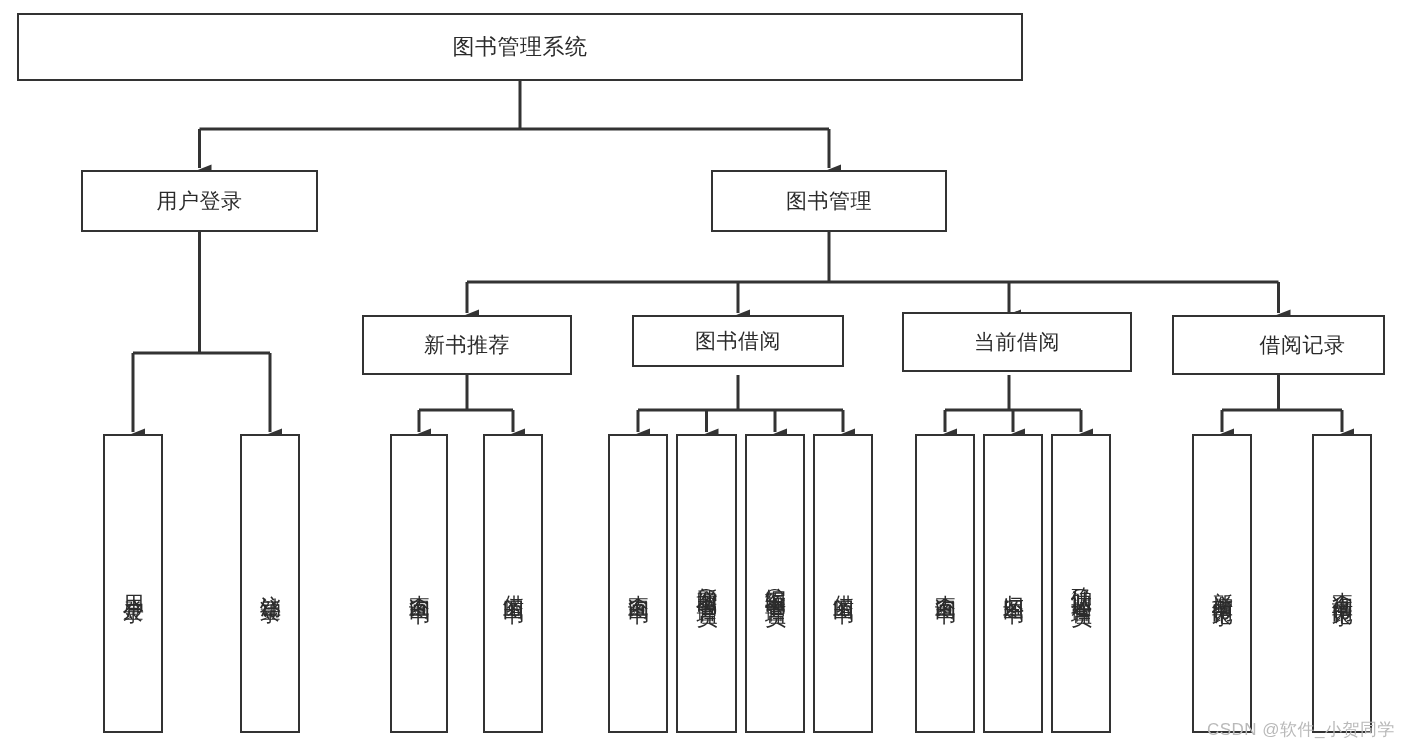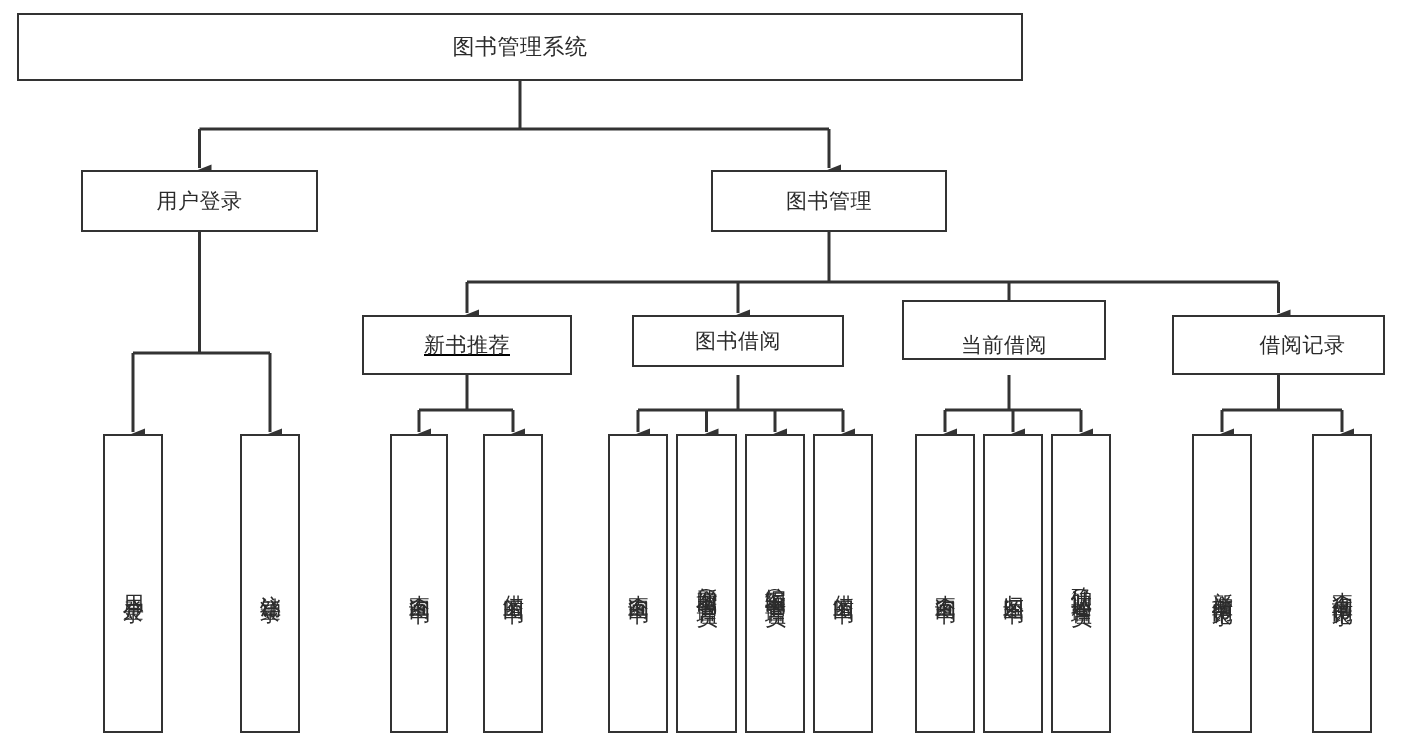--- a/index.html
+++ b/index.html
@@ -115,27 +115,27 @@
   <div id="nodes">
       <div class="node root" style="left: 17px; top: 13px; width: 1006px; height: 68px;">
         <span class="label">图书管理系统</span>
       </div>
       <div class="node" style="left: 81px; top: 170px; width: 237px; height: 62px;">
         <span class="label">用户登录</span>
       </div>
       <div class="node" style="left: 711px; top: 170px; width: 236px; height: 62px;">
         <span class="label">图书管理</span>
       </div>
-      <div class="node" style="left: 362px; top: 315px; width: 210px; height: 60px; text-decoration: underline;">
+      <div class="node" style="left: 362px; top: 315px; width: 210px; height: 60px;">
         <span class="label">新书推荐</span>
       </div>
       <div class="node" style="left: 632px; top: 315px; width: 212px; height: 52px;">
         <span class="label">图书借阅</span>
       </div>
-      <div class="node" style="left: 902px; top: 300px; width: 204px; height: 60px; align-items: flex-end;">
+      <div class="node" style="left: 902px; top: 312px; width: 230px; height: 60px;">
         <span class="label">当前借阅</span>
       </div>
       <div class="node" style="left: 1172px; top: 315px; width: 213px; height: 60px; padding-left: 48px;">
         <span class="label">借阅记录</span>
       </div>
       <div class="node vertical" style="left: 103px; top: 434px; width: 60px; height: 299px;">
         <span class="label">用户登录</span>
       </div>
       <div class="node vertical" style="left: 240px; top: 434px; width: 60px; height: 299px;">
         <span class="label">注销登录</span>
@@ -168,13 +168,14 @@
         <span class="label">确认归还（管理员）</span>
       </div>
       <div class="node vertical" style="left: 1192px; top: 434px; width: 60px; height: 299px;">
         <span class="label">新增借阅记录</span>
       </div>
       <div class="node vertical" style="left: 1312px; top: 434px; width: 60px; height: 299px;">
         <span class="label">查询借阅记录</span>
       </div>
     </div>
 
+  <div id="watermark">CSDN @软件_小贺同学</div>
 </div>
 
 </body></html>

